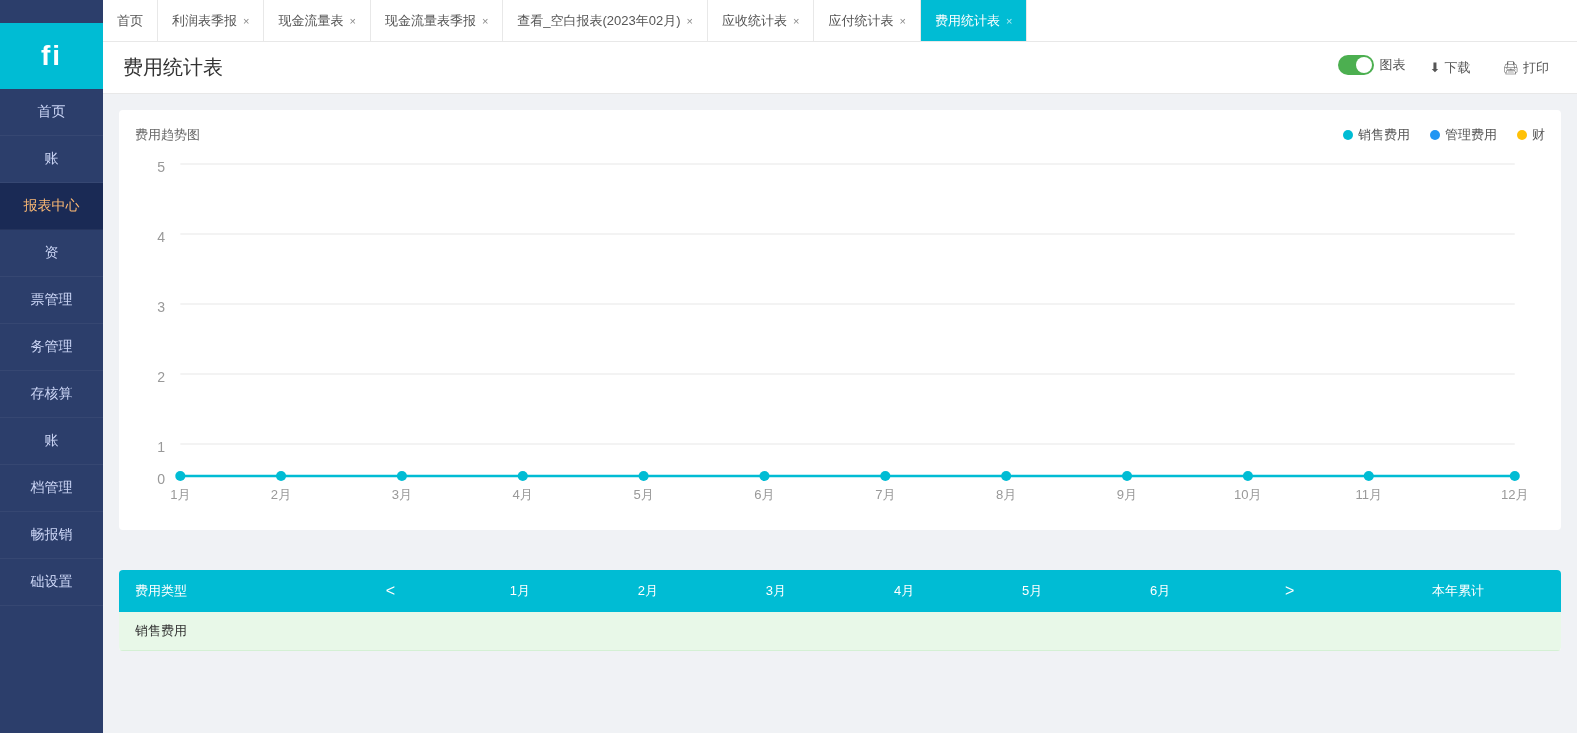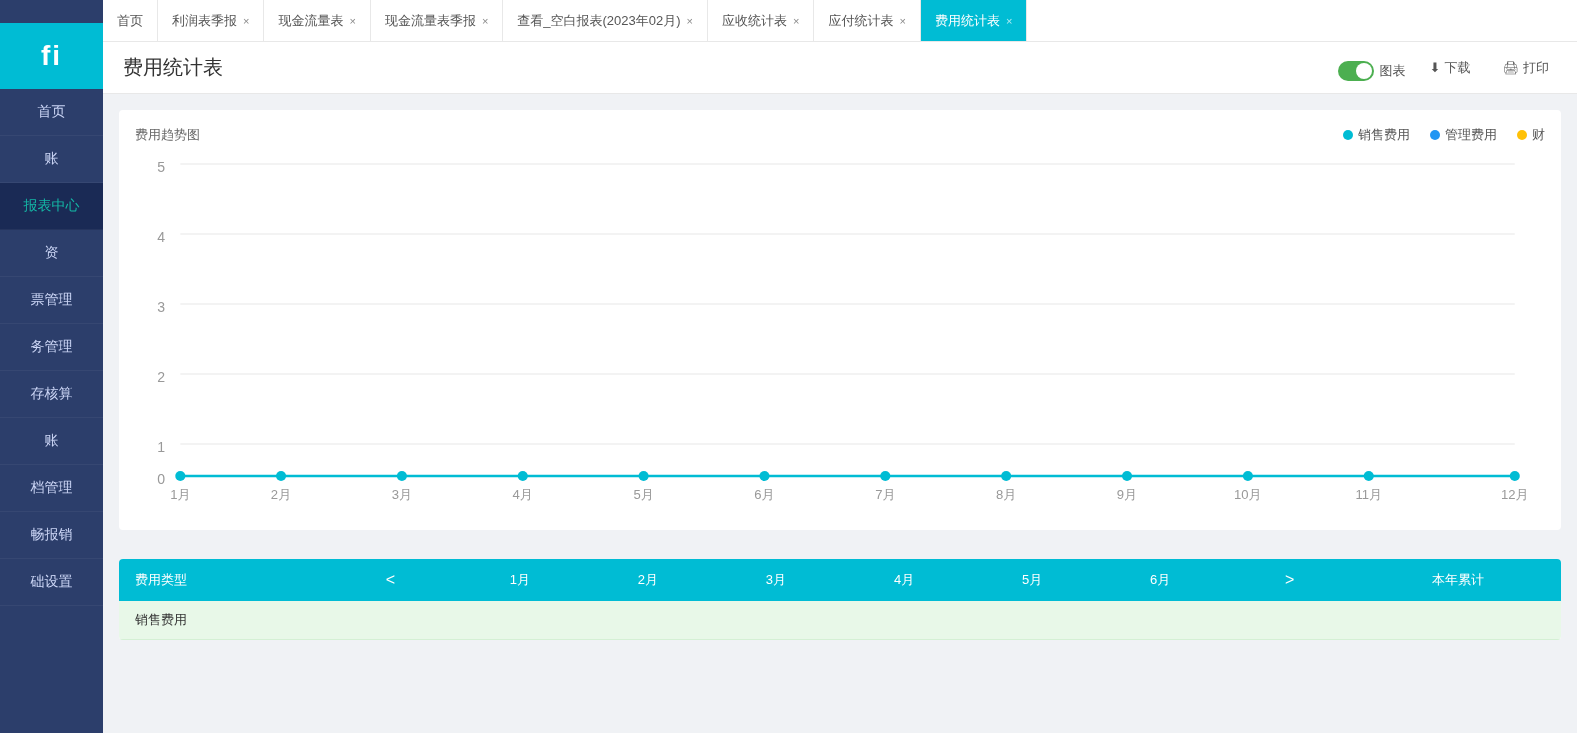--- a/index.html
+++ b/index.html
@@ -27,21 +27,21 @@
       margin-top: 23px;
     }
     .sidebar-item {
       color: #ccd6f6;
       font-size: 14px;
       padding: 14px 8px;
       text-align: center;
       cursor: pointer;
       border-bottom: 1px solid rgba(255,255,255,0.05);
     }
-    .sidebar-item.active { background: #1a2a55; color: #14b8a6; }
+    .sidebar-item.active { background: #1a2a55; color: #fdba74; }
 
     
     .main {
       flex: 1;
       display: flex;
       flex-direction: column;
       overflow: hidden;
     }
 
     
@@ -80,21 +80,21 @@
       border-bottom: 1px solid #e8e8e8;
       flex-shrink: 0;
     }
     .page-title {
       font-size: 20px;
       font-weight: 500;
       color: #333;
     }
     .header-actions {
       display: flex;
-      align-items: flex-end;
+      align-items: flex-start;
       gap: 16px;
     }
     .toggle-wrap {
       display: flex;
       align-items: center;
       gap: 6px;
     }
     .toggle {
       width: 36px;
       height: 20px;
@@ -125,21 +125,21 @@
       border-radius: 3px;
     }
 
     
     .content {
       flex: 1;
       overflow-y: auto;
       padding: 16px;
       display: flex;
       flex-direction: column;
-      gap: 6px;
+      gap: 17px;
     }
 
     
     .chart-section {
       background: #fff;
       border-radius: 4px;
       padding: 16px;
     }
     .chart-header {
       display: flex;

